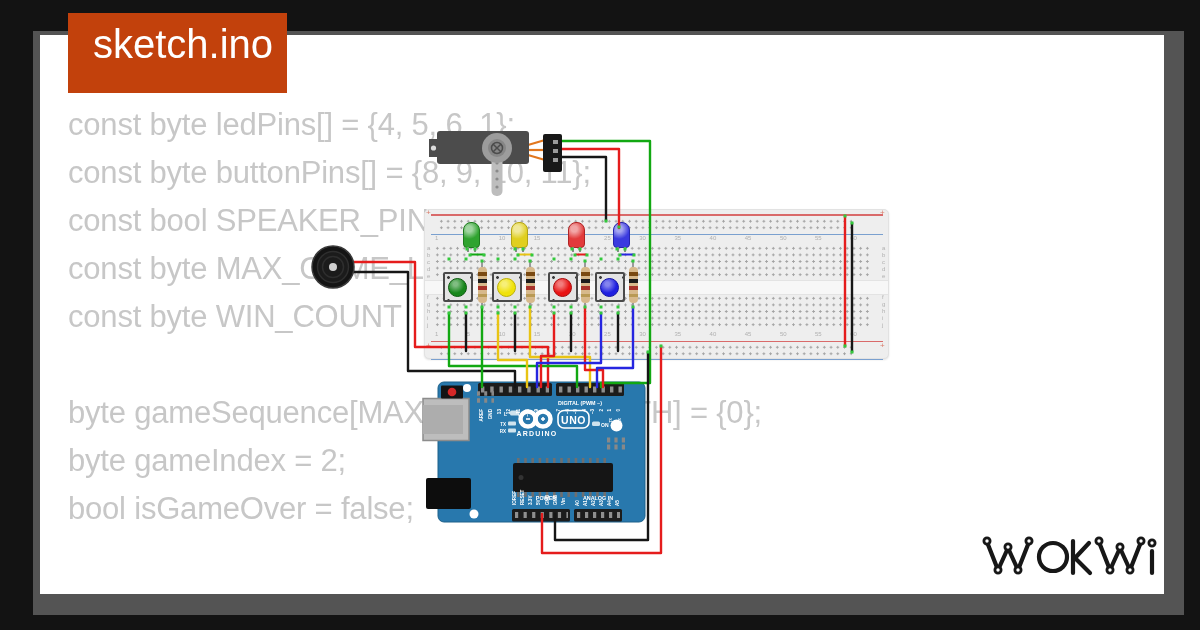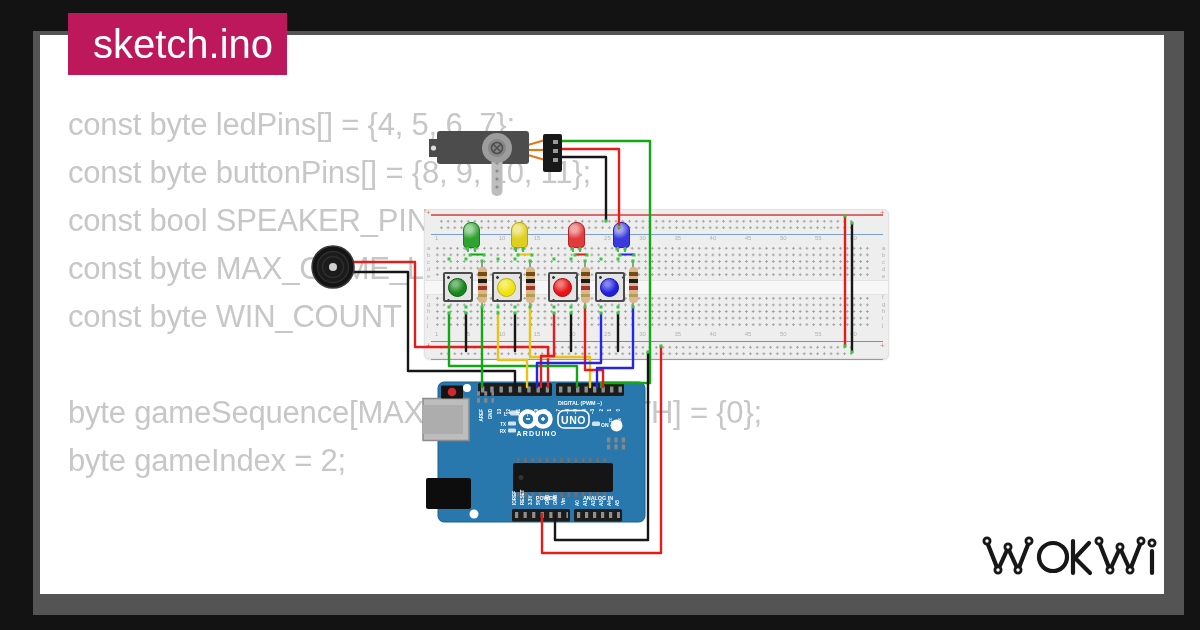--- a/index.html
+++ b/index.html
@@ -4,21 +4,21 @@
 <style>
   *{box-sizing:border-box;margin:0;padding:0}
   html,body{width:1200px;height:630px;background:#131313;overflow:hidden;
     font-family:"Liberation Sans",sans-serif}
   #canvas{position:relative;width:1200px;height:630px}
   .abs{position:absolute}
 
   
   .frame-shadow{left:33px;top:31px;width:1151px;height:584px;background:#545454;z-index:0}
   .page{left:40px;top:35px;width:1124px;height:559px;background:#ffffff;z-index:1}
-  .title-box{left:68px;top:13px;width:219px;height:62px;background:#be185d;z-index:7;
+  .title-box{left:68px;top:13px;width:219px;height:80px;background:#c2410c;z-index:7;
     color:#ffffff;font-size:40px;line-height:62px;padding-left:25px;white-space:nowrap}
 
   
   .code{left:68px;top:101px;z-index:2;color:#c7c7c7;font-size:31px;letter-spacing:-.2px}
   .code-line{min-height:48px;line-height:48px;white-space:pre}
 
   
   .breadboard{left:424px;top:209px;width:465px;height:150px;background:#eeeeee;
     border:1px solid #e2e2e2;border-radius:5px;z-index:3;box-shadow:0 1px 2px rgba(0,0,0,.12)}
   .bb-line{position:absolute;left:6px;width:452px;height:1.6px}
@@ -75,28 +75,29 @@
 </head>
 <body>
 
 <div id="canvas">
 
   <div class="abs frame-shadow"></div>
   <div class="abs page"></div>
 
   <div class="abs code">
 
-  <div class="code-line">const byte ledPins[] = {4, 5, 6, 7};</div>
+  <div class="code-line">const byte ledPins[] = {4, 5, 6, 1};</div>
       <div class="code-line">const byte buttonPins[] = {8, 9, 10, 11};</div>
       <div class="code-line">const bool SPEAKER_PIN</div>
       <div class="code-line">const byte MAX_GAME_LENGTH</div>
       <div class="code-line">const byte WIN_COUNT</div>
       <div class="code-line"></div>
       <div class="code-line">byte gameSequence[MAX_GAME_LENGTH] = {0};</div>
       <div class="code-line">byte gameIndex = 2;</div>
+      <div class="code-line">bool isGameOver = false;</div>
     </div>
 
   <div class="abs breadboard">
     <div class="bb-line bb-red" style="top:4px"></div>
     <div class="dots rail-dots" style="top:7.5px"></div>
     <div class="bb-line bb-blue" style="top:23.6px"></div>
     <div class="bb-nums" style="top:24.5px">
 
     <span>1</span>
         <span>5</span>

